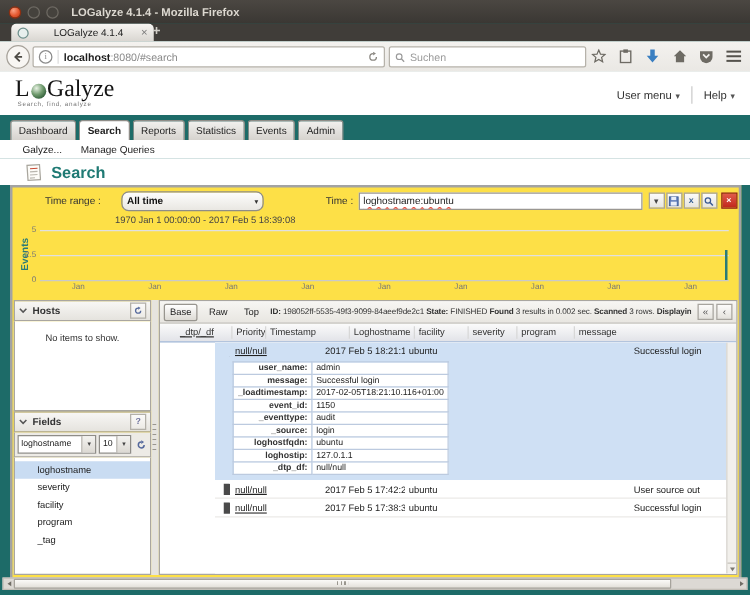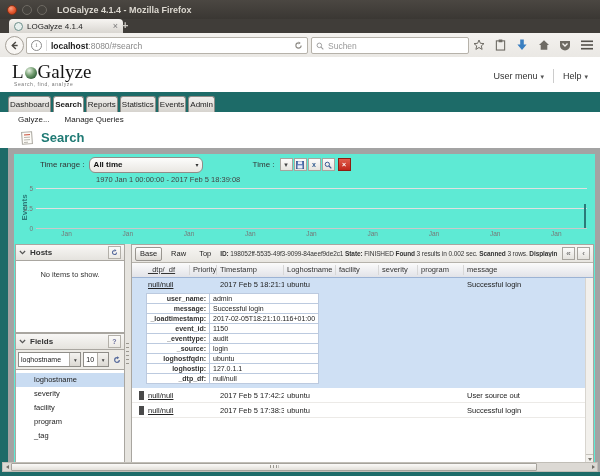--- a/index.html
+++ b/index.html
@@ -12,21 +12,21 @@
   .winbtns{display:flex;align-items:center;gap:5px;margin-left:7px;}
   .winbtn{width:8px;height:8px;border-radius:50%;}
   .winbtn.close{background:radial-gradient(circle at 35% 30%,#f9a183,#e4572e 55%,#b23f1e);border:1px solid #8c2f12;}
   .winbtn.plain{background:#45423d;border:1px solid #6e6a63;}
   .wintitle{color:#dcd8d0;font-size:9px;font-weight:bold;margin-left:10px;}
   .tabbar{position:absolute;top:19px;left:0;right:0;height:14px;background:#403d39;}
   .btab{position:absolute;left:9px;top:0;width:104px;height:14px;
     background:linear-gradient(#f7f5f2,#d9d6d1);border-radius:4px 4px 0 0;
     display:flex;align-items:center;padding:0 5px;font-size:8px;color:#222;}
   .btab .fav{width:7px;height:7px;border-radius:50%;background:#e7efed;border:1px solid #6d8f8b;margin-right:4px;}
-  .btab .ttl{flex:1;white-space:nowrap;overflow:hidden;}
+  .btab .ttl{flex:1;white-space:nowrap;overflow:hidden;margin-left:16px;}
   .btab .tclose{color:#777;font-size:9px;margin-left:3px;}
   .newtab{position:absolute;left:122px;top:0px;color:#cfccc6;font-size:11px;font-weight:bold;}
   .navbar{position:absolute;top:33px;left:0;right:0;height:24px;
     background:linear-gradient(#f4f2ef,#eae8e4);border-bottom:1px solid #c6c3bc;}
   .backbtn{position:absolute;left:5px;top:3px;width:17px;height:17px;border-radius:50%;
     border:1px solid #a6a199;background:#f8f6f3;display:flex;align-items:center;justify-content:center;color:#4d4a45;}
   .urlfield{position:absolute;left:26px;top:4px;width:280px;height:15px;background:#fff;
     border:1px solid #b6b2aa;border-radius:2px;display:flex;align-items:center;font-size:8.5px;}
   .urlinfo{width:9px;height:9px;border-radius:50%;border:1px solid #8b8b8b;color:#8b8b8b;
     font-size:7px;line-height:9px;text-align:center;margin:0 4px;font-family:"Liberation Serif",serif;}
@@ -45,40 +45,40 @@
   .logoline{display:flex;align-items:center;font-family:"Liberation Serif",serif;font-size:19px;color:#141414;}
   .globe{width:12px;height:12px;border-radius:50%;margin:2px 1px 0 1px;
     background:radial-gradient(circle at 35% 30%,#e8f2e4,#6f9a6d 45%,#2f5c38 80%);}
   .tagline{font-size:5px;color:#777;letter-spacing:0.6px;margin-top:1px;margin-left:2px;}
   .hdrmenus{position:absolute;right:12px;top:12px;display:flex;align-items:center;font-size:9px;color:#333;}
   .hdrdiv{width:1px;height:14px;background:#ccc;margin:0 9px;}
   .caret{font-size:7px;color:#555;margin-left:3px;}
   
   .tealnav{position:absolute;top:92px;left:0;right:0;height:20px;background:#1d6b68;}
   .navtabs{position:absolute;left:8px;bottom:0;display:flex;gap:2px;}
-  .navtab{height:15px;display:flex;align-items:center;padding:0 1px;font-size:8px;color:#222;
+  .navtab{height:15px;display:flex;align-items:center;padding:0 6px;font-size:8px;color:#222;
     border:1px solid #8f8d88;border-bottom:none;border-radius:3px 3px 0 0;
     background:linear-gradient(#f1f0ee,#d6d3ce);}
   .navtab.active{background:#fff;font-weight:bold;}
   .subnav{position:absolute;top:112px;left:0;right:0;height:15px;background:#fff;
     display:flex;align-items:center;padding-left:18px;gap:15px;font-size:8px;color:#222;}
   .headingrow{position:absolute;top:127px;left:0;right:0;height:21px;background:#fff;
     display:flex;align-items:center;padding-left:20px;}
   .pagetitle{font-size:13px;font-weight:bold;color:#1f7a74;margin-left:8px;}
   
   .mainframe{position:absolute;top:148px;left:0;right:0;bottom:0;background:#1d6b68;}
-  .mainpanel{position:absolute;top:0;left:8px;width:581px;height:312px;background:#5eead4;border:6px solid #a3a3a3;}
+  .mainpanel{position:absolute;top:0;left:8px;width:581px;height:312px;background:#fde047;border:2px solid #a3a3a3;}
   
   .controls{position:absolute;top:2px;left:0;right:0;height:17px;display:flex;align-items:center;font-size:8px;color:#333;}
   .lbl-time{margin-left:26px;}
   .sel{height:14px;border:1px solid #8f8d88;background:linear-gradient(#fdfdfc,#e9e7e2);
     display:flex;align-items:center;font-size:8px;color:#111;}
   .sel .selval{flex:1;padding:0 4px;font-weight:bold;}
   .sel .selcaret{font-size:6px;color:#333;padding-right:3px;}
-  .sel-time{width:112px;margin-left:4px;border-radius:6px;}
+  .sel-time{width:112px;margin-left:16px;border-radius:6px;}
   .lbl-query{margin-left:50px;}
   .queryfield{width:222px;height:12px;border:1px solid #9a9792;background:#fff;margin-left:4px;
     display:flex;align-items:center;padding-left:3px;overflow:hidden;}
   .querytext{font-size:8px;color:#222;text-decoration:underline;text-decoration-style:wavy;
     text-decoration-color:#e34b3b;text-underline-offset:2px;}
   .qbtns{display:flex;align-items:center;gap:1px;margin-left:5px;}
   .qbtn{width:11px;height:11px;border:1px solid #a7a49e;background:linear-gradient(#fcfbfa,#e6e4df);
     display:flex;align-items:center;justify-content:center;font-size:7px;color:#335d91;}
   .qbtn.red{background:linear-gradient(#e05c4a,#c1271b);border-color:#8e1d13;color:#fff;font-weight:bold;margin-left:2px;}
   
@@ -133,21 +133,21 @@
     white-space:nowrap;overflow:hidden;}
   .c-exp{width:13px;flex:none;border-right:none;}
   .c-dtp{width:45px;flex:none;text-decoration:underline;}
   .c-pri{width:27px;flex:none;}
   .c-ts{width:67px;flex:none;}
   .c-lh{width:52px;flex:none;}
   .c-fac{width:43px;flex:none;}
   .c-sev{width:39px;flex:none;}
   .c-prg{width:46px;flex:none;}
   .c-msg{flex:1;min-width:0;border-right:none;}
-  .rbody{flex:1;position:relative;background:#fff;overflow:hidden;}
+  .rbody{flex:1;position:relative;background:#fff;overflow:hidden;margin-left:44px;}
   .expandwrap{background:#cfe0f4;}
   .rrow{display:flex;align-items:center;font-size:7.5px;color:#222;height:13px;}
   .rrow .cell{padding-left:3px;box-sizing:border-box;white-space:nowrap;overflow:hidden;}
   .rrow.plain{height:14px;border-bottom:1px solid #eceae7;}
   .tri-open{width:0;height:0;border-left:5px solid transparent;border-bottom:5px solid #4a4a4a;margin-left:4px;}
   .tri-closed{width:0;height:0;border-top:3px solid transparent;border-bottom:3px solid transparent;
     border-left:5px solid #4a4a4a;margin-left:4px;}
   .detail{padding:2px 0 4px 14px;}
   .dtable{border-collapse:collapse;}
   .dtable td{border:1px solid #bccadf;background:#fff;font-size:7px;height:9px;padding:0 3px;white-space:nowrap;}
@@ -303,20 +303,23 @@
 <div class="mainframe">
   <div class="mainpanel">
 
     <div class="controls">
       <span class="lbl-time">Time range :</span>
       <div class="sel sel-time">
         <span class="selval">All time</span>
         <span class="selcaret">▾</span>
       </div>
       <span class="lbl-query">Time :</span>
+      <div class="queryfield">
+        <span class="querytext">loghostname:ubuntu</span>
+      </div>
       <div class="qbtns">
         <div class="qbtn">
             <span class="selcaret" style="color:#444;">▾</span>
           </div>
         <div class="qbtn">
           <svg width="8" height="8" viewBox="0 0 10 10">
               <rect x="0.5" y="0.5" width="9" height="9" fill="#5b79b8" stroke="#3a5a93"></rect>
               <rect x="2.5" y="0.5" width="5" height="3.4" fill="#e8edf7"></rect>
               <rect x="2" y="5.4" width="6" height="4" fill="#e8edf7"></rect>
             </svg>

